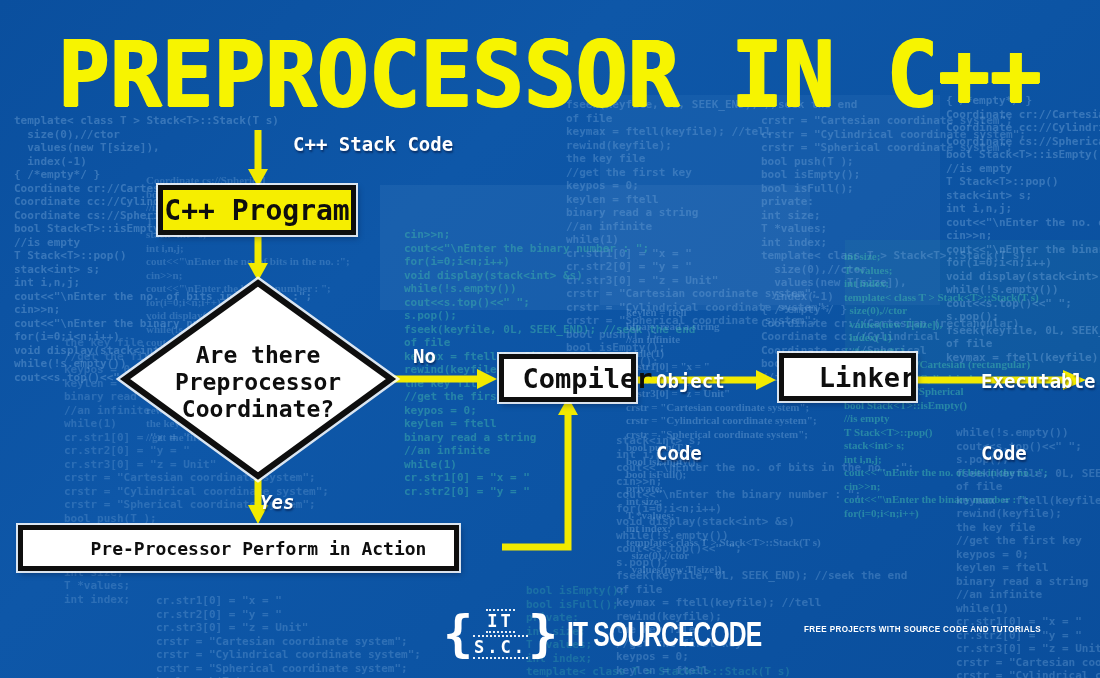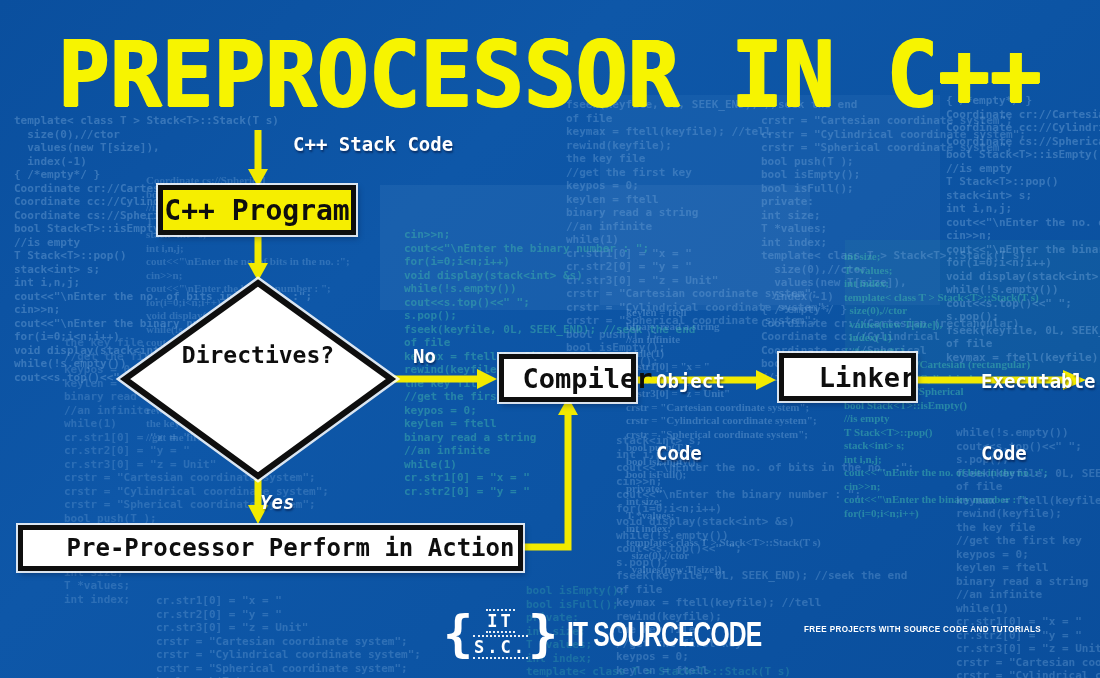--- a/index.html
+++ b/index.html
@@ -31,21 +31,21 @@
     position:absolute;display:flex;align-items:center;justify-content:center;
     border:5px solid #0e0e0e;box-sizing:border-box;
     box-shadow:0 0 0 2px rgba(255,255,255,.85), 2px 3px 6px rgba(0,0,30,.35);
     font-weight:bold;color:#0e0e0e;white-space:nowrap;
   }
   .node-yellow{background:#f6ee00;}
   .node-white{background:#ffffff;padding-left:40px;}
   .box-cpp{left:158px;top:185px;width:198px;height:50px;font-size:28px;}
   .box-compiler{left:499px;top:354px;width:137px;height:48px;font-size:27px;}
   .box-linker{left:779px;top:353px;width:137px;height:48px;font-size:27px;}
-  .box-pre{left:18px;top:525px;width:505px;height:46px;font-size:24px;}
+  .box-pre{left:18px;top:525px;width:441px;height:46px;font-size:18px;}
   .diamond-text{
     position:absolute;left:143px;top:342px;width:230px;text-align:center;
     font-size:23px;line-height:27px;font-weight:bold;color:#0e0e0e;
   }
   
   .lbl{
     position:absolute;color:#ffffff;font-weight:bold;font-size:19px;line-height:24px;
     text-shadow:1px 2px 2px rgba(0,0,30,.45);white-space:pre;
   }
   .lbl-center{text-align:left;}
@@ -372,21 +372,23 @@
     <polygon points="258,283 391,379 258,476 125,379" fill="#ffffff" stroke="#0e0e0e" stroke-width="6" stroke-linejoin="miter"></polygon>
   </svg>
 
   <div class="title">PREPROCESSOR IN C++</div>
 
   <div class="node node-yellow box-cpp">
     <span>C++ Program</span>
   </div>
 
   <div class="diamond-text">
-    <div>Directives?</div>
+    <div>Are there</div>
+    <div>Preprocessor</div>
+    <div>Coordinate?</div>
   </div>
 
   <div class="node node-white box-compiler">
     <span>Compiler</span>
   </div>
 
   <div class="node node-white box-linker">
     <span>Linker</span>
   </div>
 

